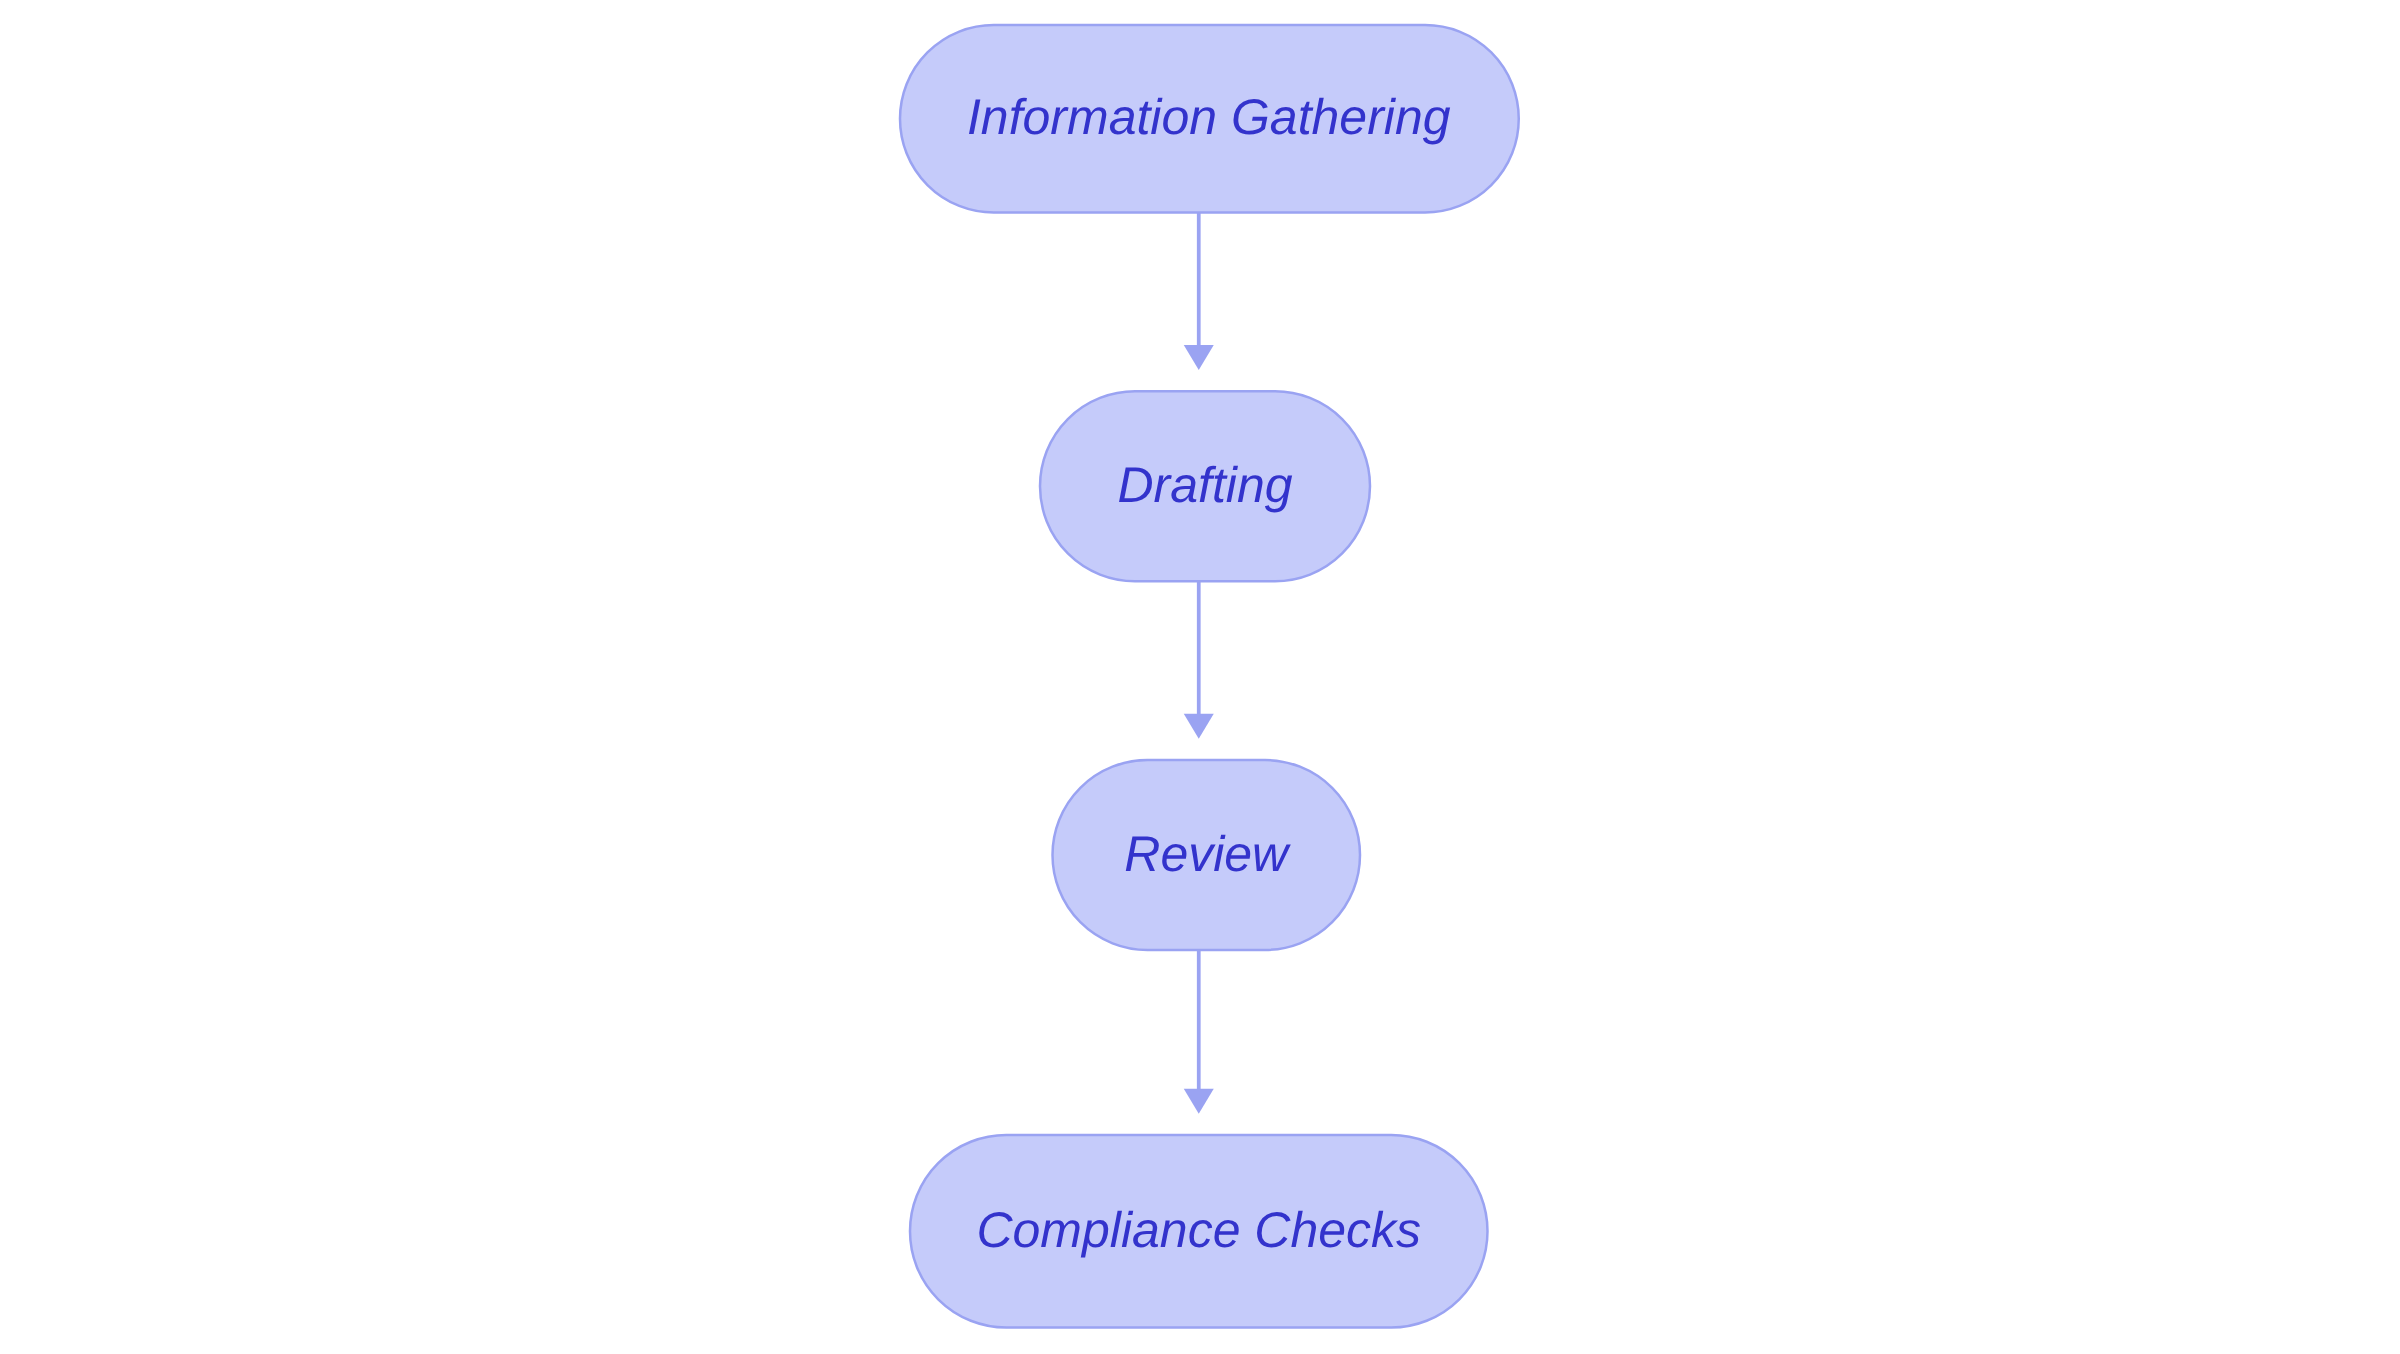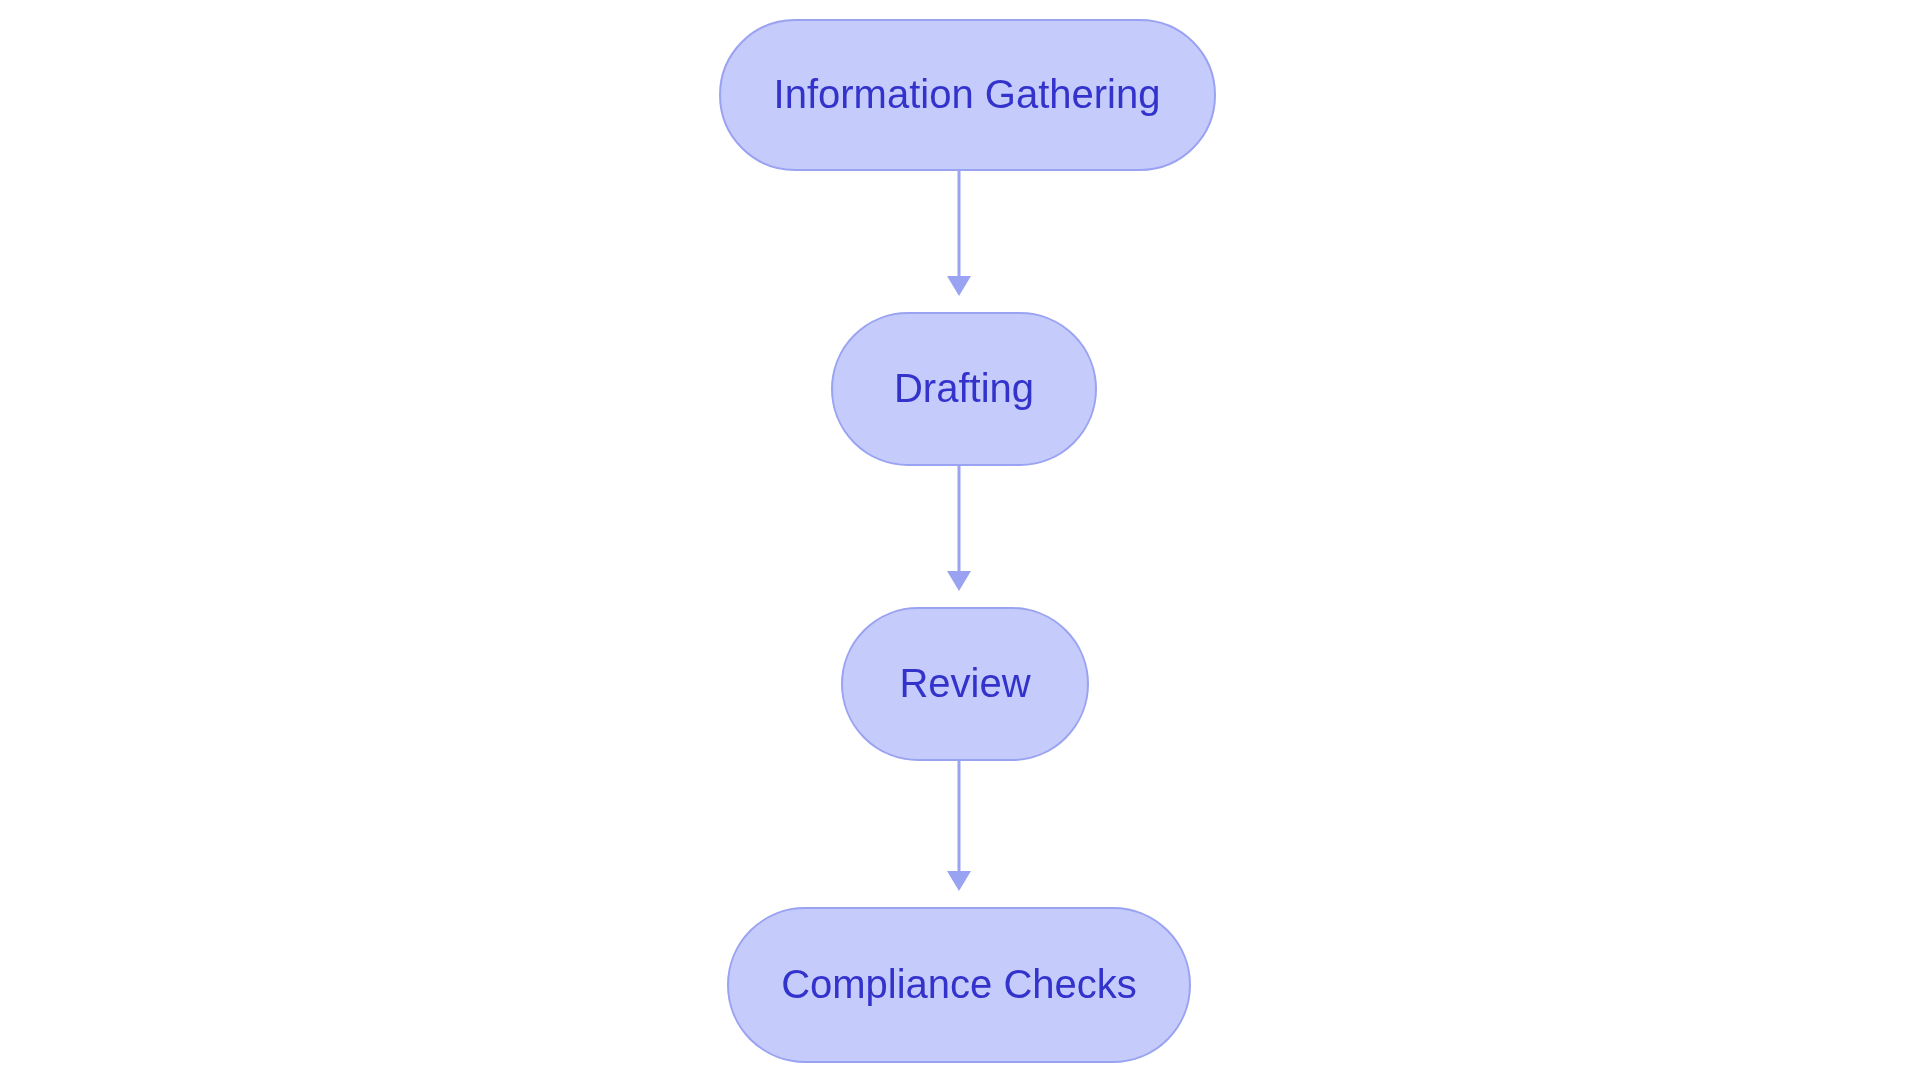--- a/index.html
+++ b/index.html
@@ -12,20 +12,21 @@
     width: 1920px;
     height: 1083px;
     overflow: hidden;
     font-family: "Liberation Sans", sans-serif;
   }
   #flow-root {
     position: relative;
     width: 1920px;
     height: 813px;
     background: #ffffff;
+    font-style: italic;
   }
   .flow-svg {
     position: absolute;
     top: 0;
     left: 0;
     width: 1920px;
     height: 1083px;
     display: block;
   }
   .node-shape {

